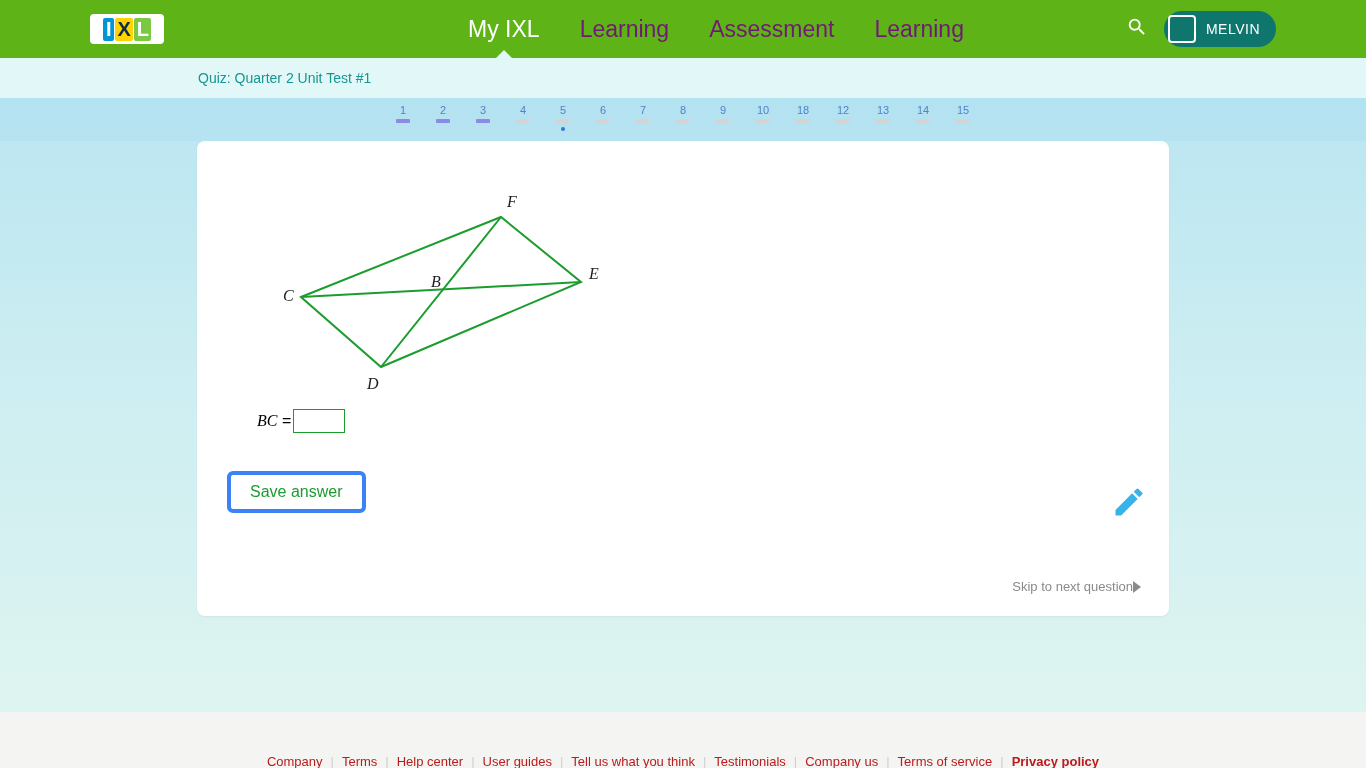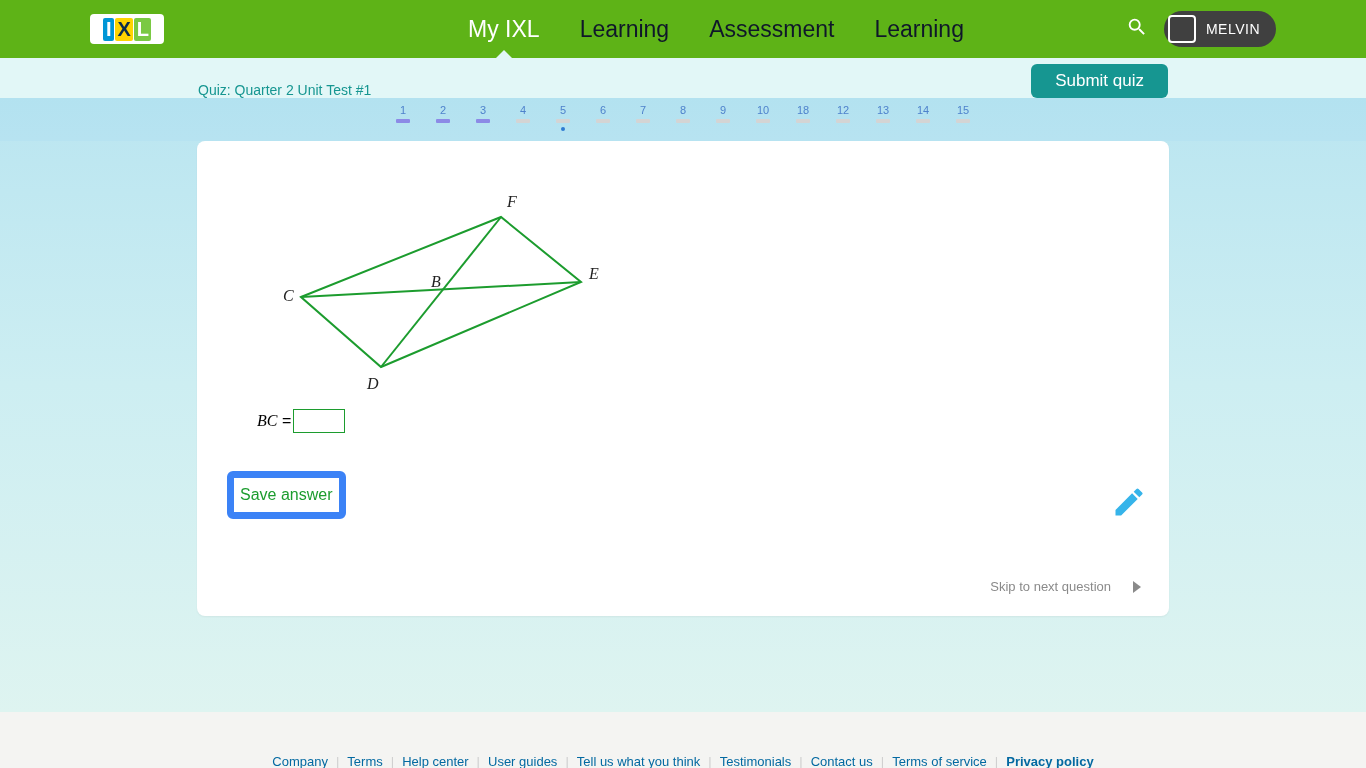--- a/index.html
+++ b/index.html
@@ -7,31 +7,31 @@
   body { background: linear-gradient(180deg, #b3e2f0 0%, #cdeef2 50%, #e1f5f0 100%); }
 
   
   .topnav { background:#5eb317; height:58px; display:flex; align-items:center; padding:0 24px 0 90px; position:relative; }
   .logo { position:absolute; left:90px; top:14px; width:74px; height:30px; background:#fff; border-radius:4px; display:flex; align-items:center; justify-content:center; }
   .logo-inner { font-family:Arial Black, Arial, sans-serif; font-weight:900; font-size:20px; letter-spacing:-1px; display:flex; }
   .logo-i { background:#0096d6; color:#fff; padding:0 3px; border-radius:2px; margin-right:1px;}
   .logo-x { background:#ffd400; color:#0a2d4e; padding:0 3px; border-radius:2px; margin-right:1px;}
   .logo-l { background:#7ac943; color:#fff; padding:0 3px; border-radius:2px; }
   .navlinks { display:flex; gap:40px; margin:16px auto; }
-  .navlinks a { color:#0f172a; font-size:23px; text-decoration:none; position:relative; }
+  .navlinks a { color:#701a75; font-size:23px; text-decoration:none; position:relative; }
   .navlinks a.active { color:#ffffff; }
   .navlinks a.active::after { content:""; position:absolute; left:50%; transform:translateX(-50%); bottom:-17px; width:0; height:0; border-left:10px solid transparent; border-right:10px solid transparent; border-bottom:10px solid #e2f7f7; }
   .right-area { position:absolute; right:90px; display:flex; align-items:center; gap:16px; }
   .search-icon svg { width:22px; height:22px; fill:#fff; }
-  .user-pill { background:#404040; height:36px; border-radius:18px; display:flex; align-items:center; padding:0 16px 0 4px; gap:10px; }
+  .user-pill { background:#0f766e; height:36px; border-radius:18px; display:flex; align-items:center; padding:0 16px 0 4px; gap:10px; }
   .avatar { width:28px; height:28px; border-radius:4px; background:radial-gradient(circle at 50% 50%, #ff7a00 0%, #ff3x00 40%, #000 70%); border:2px solid #fff; }
   .username { color:#fff; font-size:14px; letter-spacing:0.5px; }
 
   
-  .quizbar { background:#e2f7f7; height:40px; display:flex; align-items:flex-end; justify-content:space-between; padding:0 198px; }
+  .quizbar { background:#e2f7f7; height:40px; display:flex; align-items:center; justify-content:space-between; padding:0 198px; }
   .quiz-title { color:#169691; font-size:14px; }
   .submit-btn { background:#169691; color:#fff; border:none; border-radius:6px; height:34px; padding:0 24px; font-size:17px; cursor:pointer; }
 
   
   .qnum-strip { display:flex; justify-content:center; gap:24px; padding:6px 0 10px 0; background:linear-gradient(180deg,#b3e2f0,#b7e3f1); }
   .qnum { display:flex; flex-direction:column; align-items:center; cursor:pointer; width:16px; }
   .qnum span { color:#4e82cc; font-size:11px; }
   .qbar { width:14px; height:4px; margin-top:3px; border-radius:1px; }
   .qbar.done { background:#8c8ae6; }
   .qbar.future { background:#d4d4d4; }
@@ -44,32 +44,32 @@
   .prompt i { font-style:italic; font-family:Georgia, serif; }
 
   .figure { margin:18px 0 12px 24px; position:relative; width:340px; height:210px; }
   .figure svg { position:absolute; left:0; top:0; }
   .fig-label { position:absolute; font-style:italic; font-family:Georgia, serif; font-size:16px; color:#222; }
 
   .answer-row { display:flex; align-items:center; gap:2px; margin-left:30px; margin-top:10px; font-size:16px; }
   .answer-row .lhs { font-style:italic; font-family:Georgia, serif; }
   .answer-input { width:52px; height:24px; border:1px solid #1c9c2e; outline:none; padding:2px 4px; font-size:14px; background:#fff; }
 
-  .save-btn { margin-top:38px; border:7px solid #3b82f6; background:#fff; color:#1c9c2e; border-radius:6px; padding:8px 6px; font-size:16px; cursor:pointer; }
+  .save-btn { margin-top:38px; border:4px solid #3b82f6; background:#fff; color:#1c9c2e; border-radius:6px; padding:8px 19px; font-size:16px; cursor:pointer; }
 
   .pencil-icon { position:absolute; right:22px; bottom:92px; cursor:pointer; }
   .pencil-icon svg { width:36px; height:36px; fill:#36b4ea; }
 
-  .skip-link { position:absolute; right:28px; bottom:22px; color:#8a8a8a; font-size:13px; display:flex; align-items:center; gap:22px; cursor:pointer; }
+  .skip-link { position:absolute; right:28px; bottom:22px; color:#8a8a8a; font-size:13px; display:flex; align-items:center; gap:0; cursor:pointer; }
   .skip-link svg { width:8px; height:12px; fill:#8a8a8a; }
 
   
   .footer { position:absolute; bottom:0; left:0; right:0; background:#f4f4f2; padding:42px 0 0 0; height:56px; }
   .footer-links { display:flex; justify-content:center; gap:8px; font-size:13px; color:#4e82cc; flex-wrap:wrap; }
-  .footer-links a { color:#0369a1; text-decoration:none; }
+  .footer-links a { color:#b91c1c; text-decoration:none; }
   .footer-links a.bold { font-weight:bold; }
   .footer-links .sep { color:#cfcfcf; }
 </style>
 </head>
 <body>
 
 <div class="topnav">
   <div class="logo">
     <div class="logo-inner">
       <span class="logo-i">I</span>
@@ -91,21 +91,20 @@
     </span>
     <div class="user-pill">
       <div class="avatar"></div>
       <span class="username">MELVIN</span>
     </div>
   </div>
 </div>
 
 <div class="quizbar">
   <span class="quiz-title">Quiz: Quarter 2 Unit Test #1</span>
-  <button class="submit-btn">Submit quiz</button>
 </div>
 
 <div class="qnum-strip" id="qnum-strip">
     <div class="qnum">
       <span>1</span>
       <div class="qbar done"></div>
     </div>
     <div class="qnum">
       <span>2</span>
       <div class="qbar done"></div>
@@ -212,19 +211,19 @@
       <a href="#">Terms</a>
       <span class="sep">|</span>
       <a href="#">Help center</a>
       <span class="sep">|</span>
       <a href="#">User guides</a>
       <span class="sep">|</span>
       <a href="#">Tell us what you think</a>
       <span class="sep">|</span>
       <a href="#">Testimonials</a>
       <span class="sep">|</span>
-      <a href="#">Contact us</a>
+      <a href="#">Company us</a>
       <span class="sep">|</span>
       <a href="#">Terms of service</a>
       <span class="sep">|</span>
       <a href="#" class="bold">Privacy policy</a>
     </div>
 </div>
 
 </body></html>

